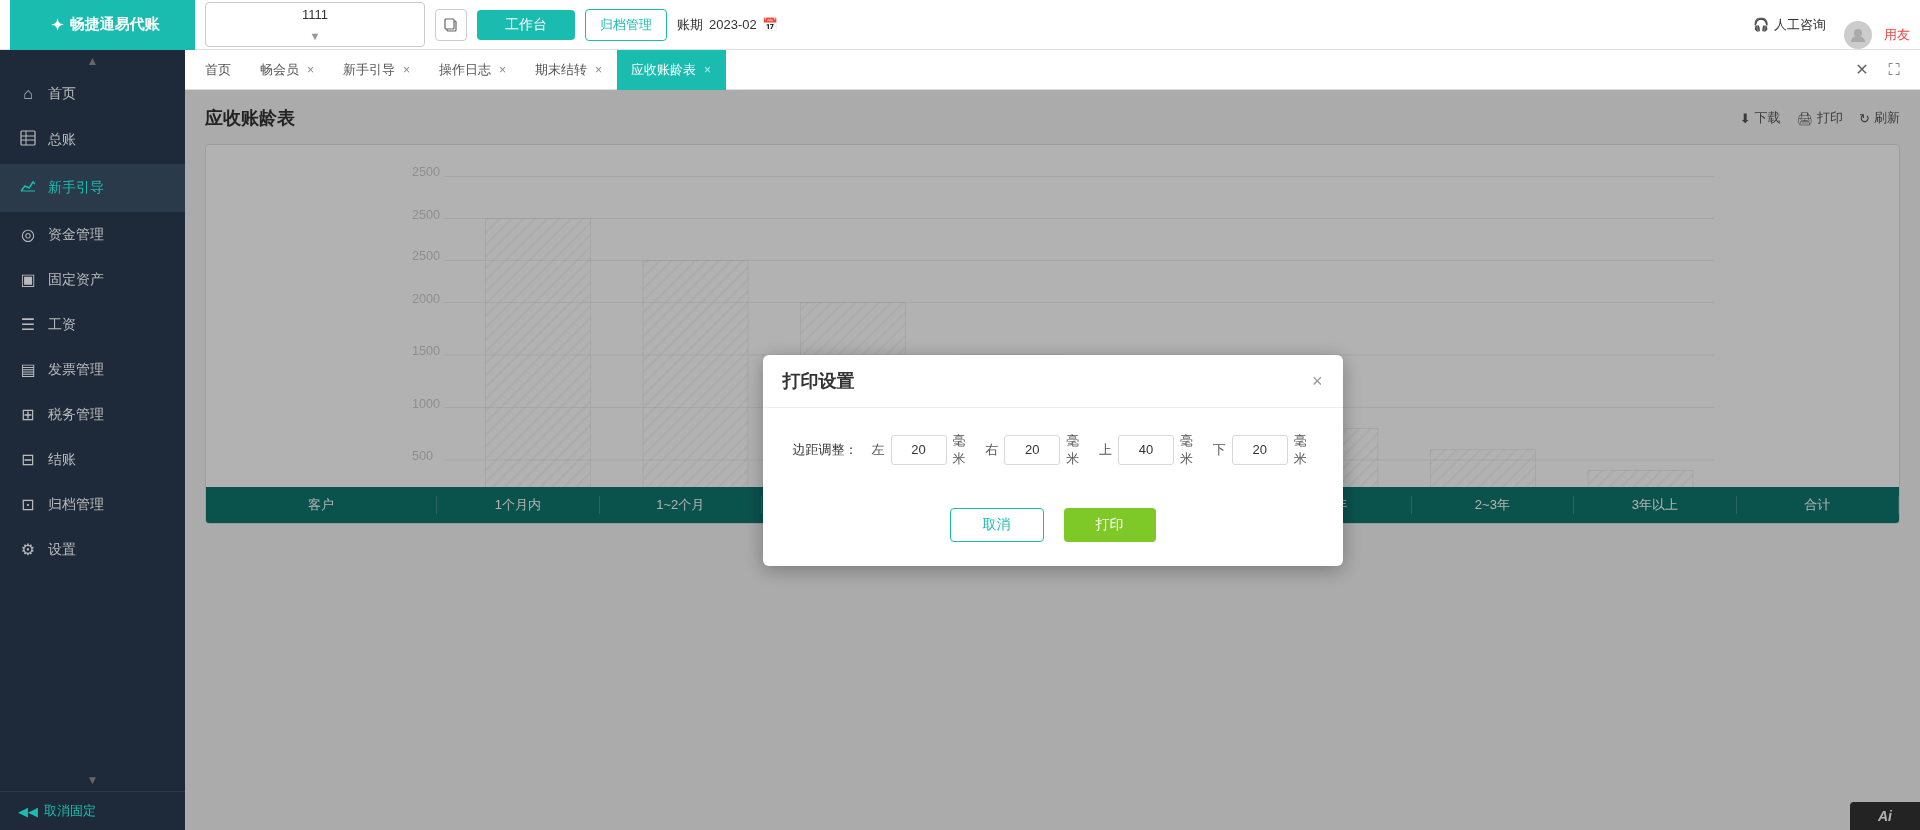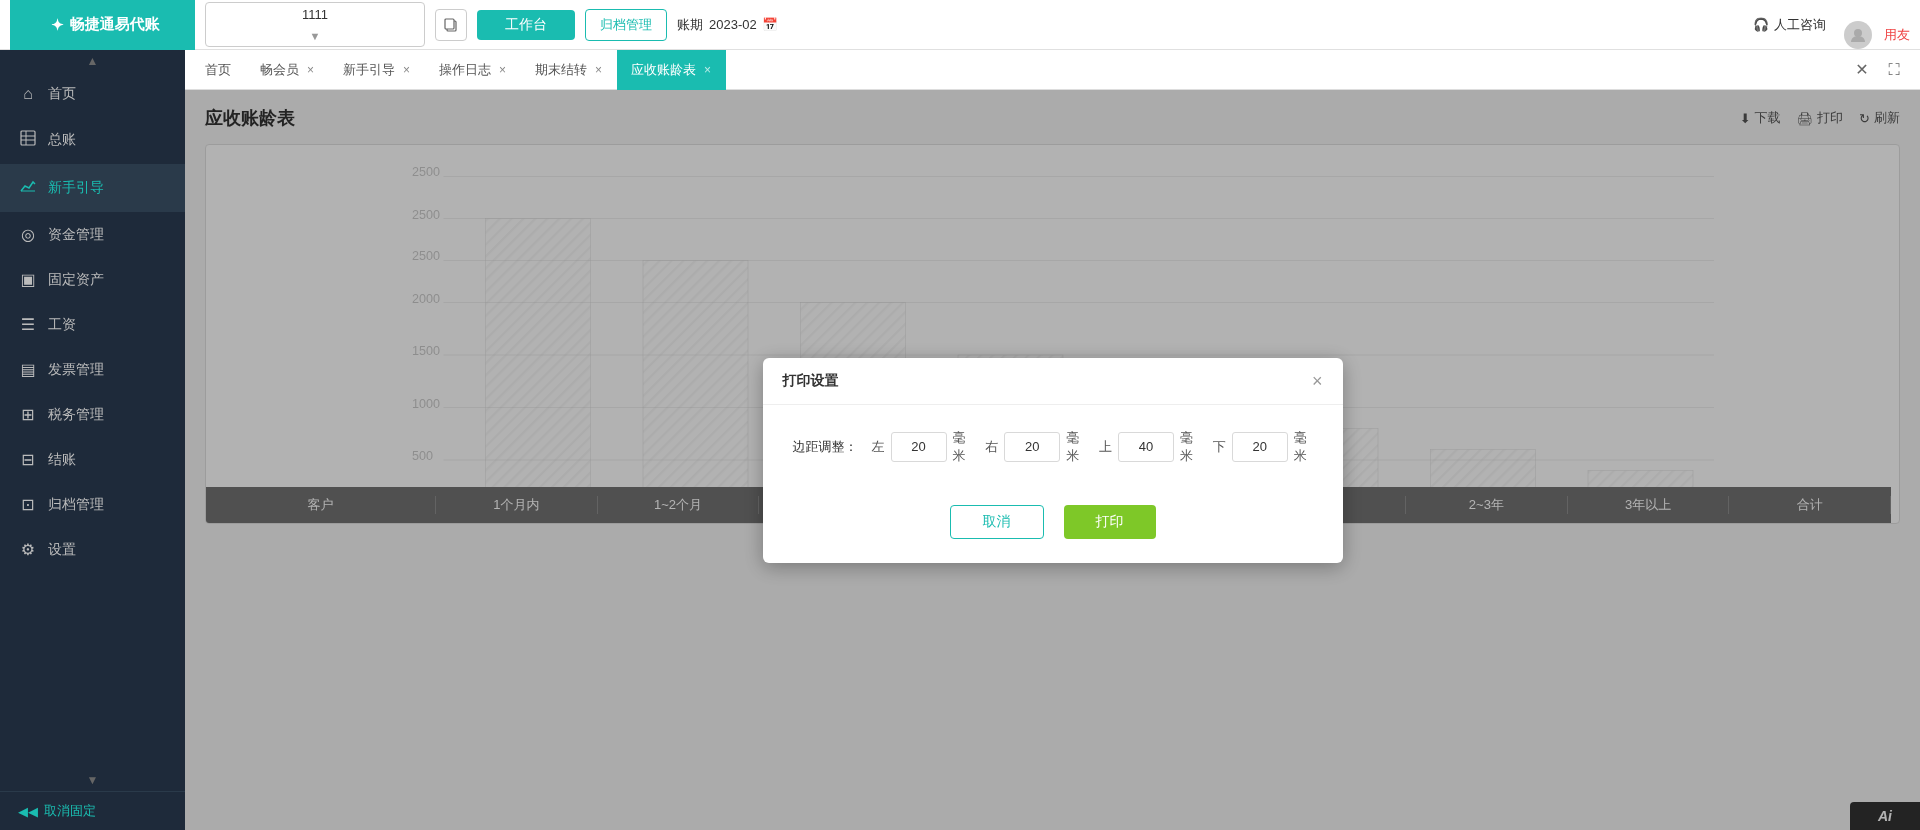--- a/index.html
+++ b/index.html
@@ -260,23 +260,23 @@
       height: 100%;
       opacity: 0.5;
     }
     
 
     
     .table-header-bar {
       position: absolute;
       bottom: 0;
       left: 0;
-      right: 8px;
+      right: 0;
       height: 36px;
-      background: #737373;
+      background: #0f766e;
       display: flex;
       align-items: center;
     }
     .table-header-bar .th-cell {
       color: #fff;
       font-size: 13px;
       padding: 0 12px;
       text-align: center;
       border-right: 1px solid rgba(255,255,255,0.2);
     }
@@ -303,21 +303,21 @@
       overflow: hidden;
     }
     .dialog-header {
       display: flex;
       align-items: center;
       justify-content: space-between;
       padding: 14px 20px;
       border-bottom: 1px solid #eee;
     }
     .dialog-title {
-      font-size: 14px;
+      font-size: 18px;
       font-weight: bold;
       color: #333;
     }
     .dialog-close {
       cursor: pointer;
       color: #999;
       font-size: 18px;
       line-height: 1;
     }
     .dialog-body {

